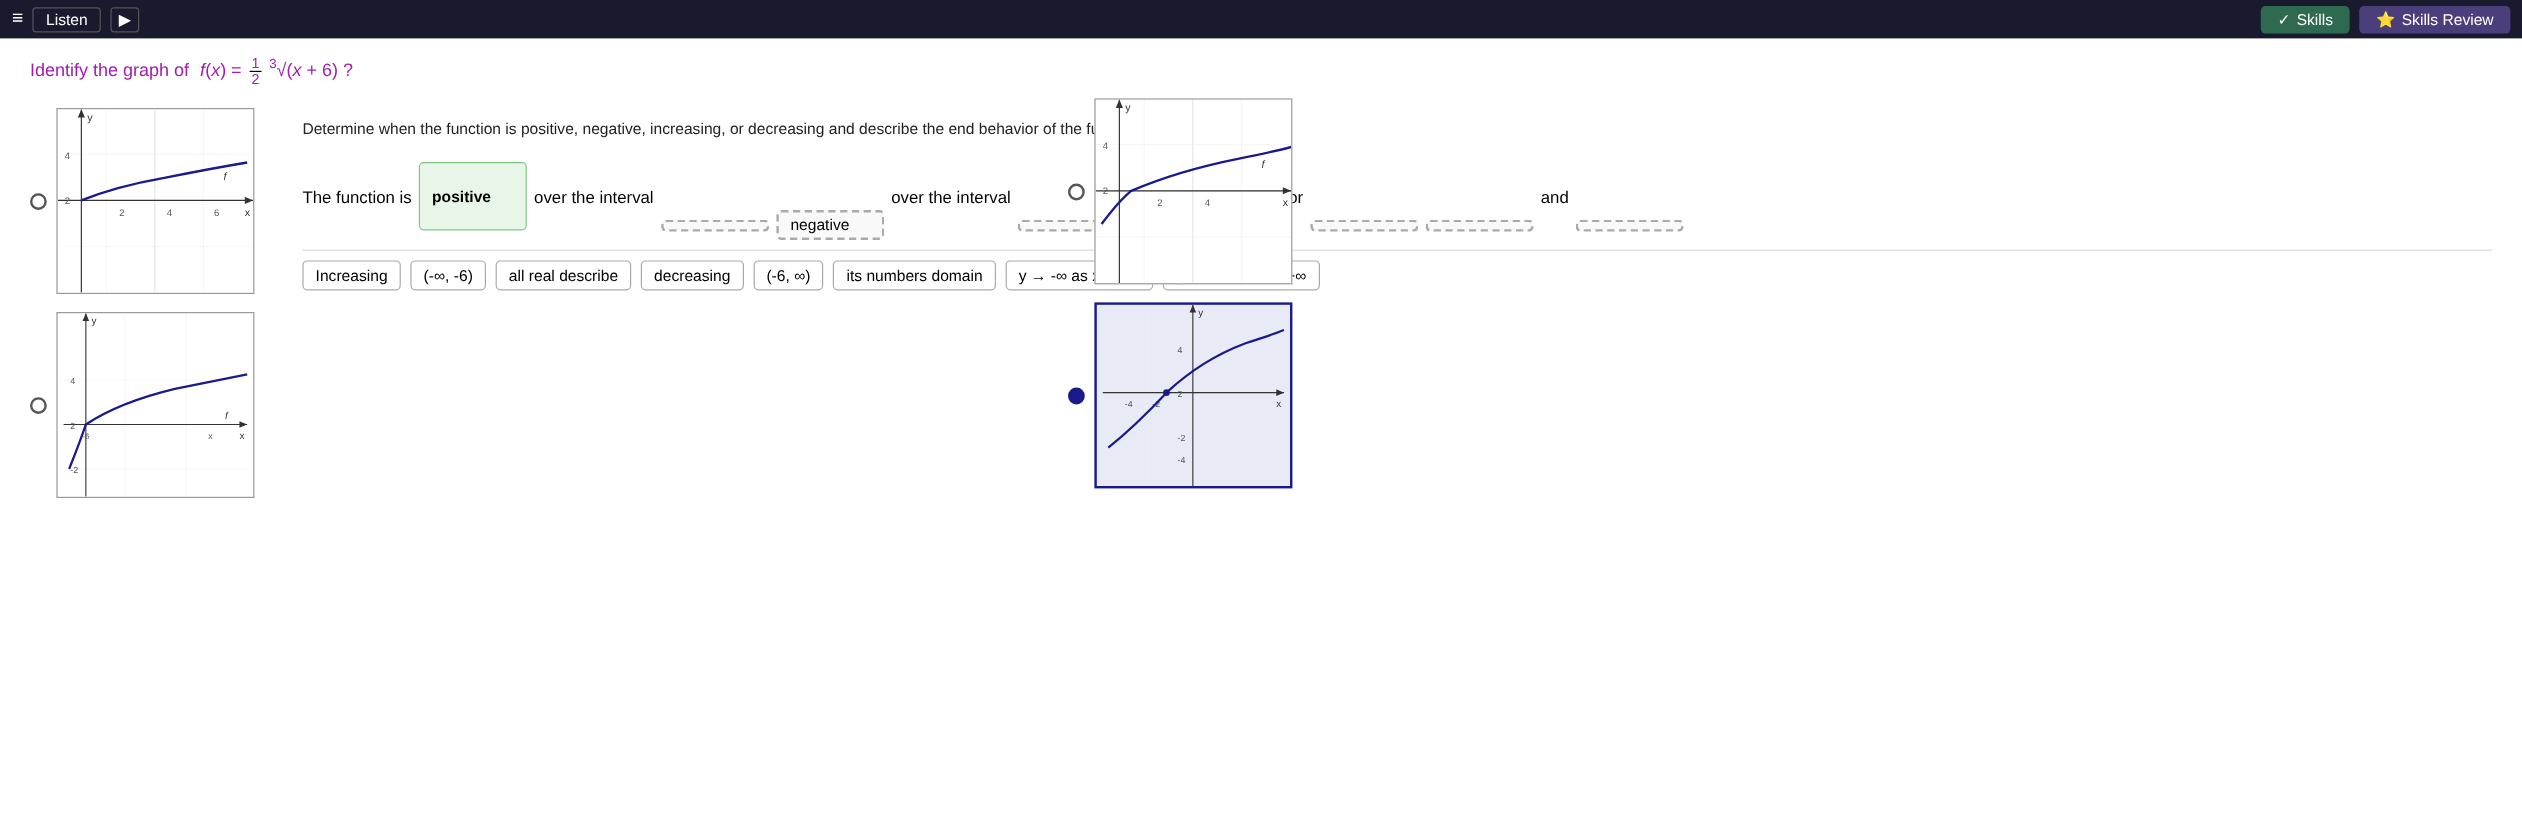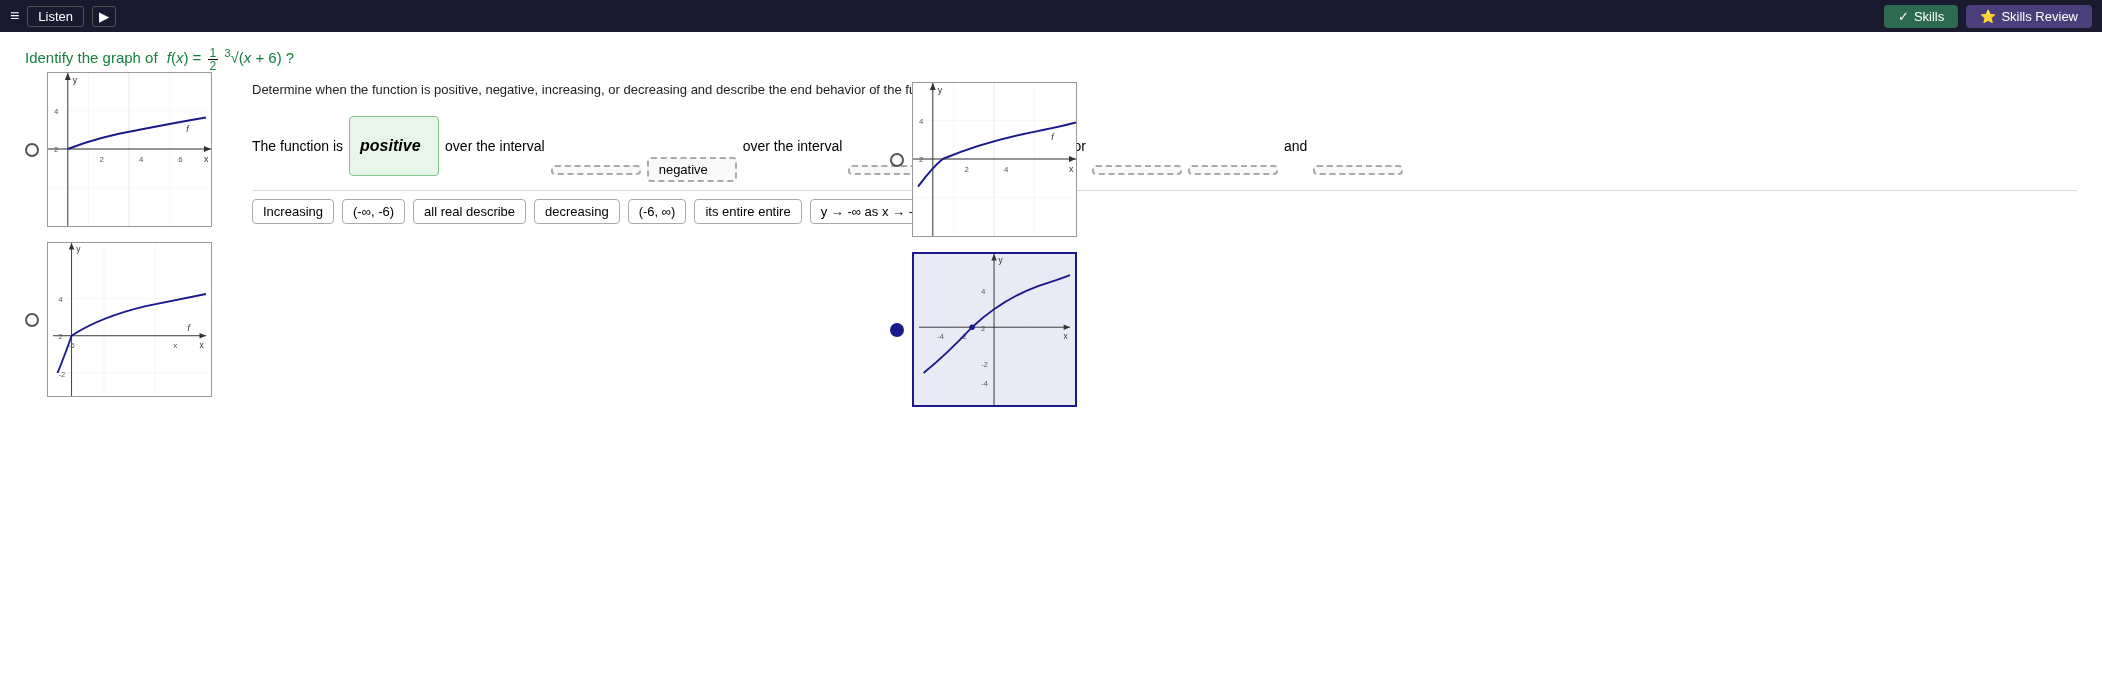--- a/index.html
+++ b/index.html
@@ -74,21 +74,22 @@
     }
 
     
     .main-content {
       padding: 15px 25px;
       position: relative;
     }
 
     .question-title {
       font-size: 15px;
-      color: #15803d;
+      margin-bottom: 18px;
+      color: #a21caf;
     }
 
     .left-graphs {
       display: flex;
       flex-direction: column;
       gap: 15px;
     }
 
     .graph-option {
       display: flex;
@@ -157,24 +158,23 @@
       background: #f9f9f9;
       cursor: pointer;
       margin-top: 48px;
     }
 
     .filled-box {
       border: 2px solid #aaa;
       border-radius: 4px;
       padding: 20px 10px;
       min-width: 90px;
-      font-size: 16px;
+      font-size: 13px;
       background: #f9f9f9;
       font-weight: bold;
-      font-style: italic;
     }
 
     
     .choices-row {
       display: flex;
       align-items: center;
       gap: 8px;
       flex-wrap: wrap;
       margin-top: 6px;
       padding: 8px 0;
@@ -342,21 +342,21 @@
         <div class="choice-pill">
           <span>all real describe</span>
         </div>
         <div class="choice-pill">
           <span>decreasing</span>
         </div>
         <div class="choice-pill">
           <span>(-6, ∞)</span>
         </div>
         <div class="choice-pill">
-          <span>its entire entire</span>
+          <span>its numbers domain</span>
         </div>
         <div class="choice-pill">
           <span>y → -∞ as x → -∞</span>
         </div>
         <div class="choice-pill">
           <span>y → +∞ as x → +∞</span>
         </div>
       </div>
     </div>
 

